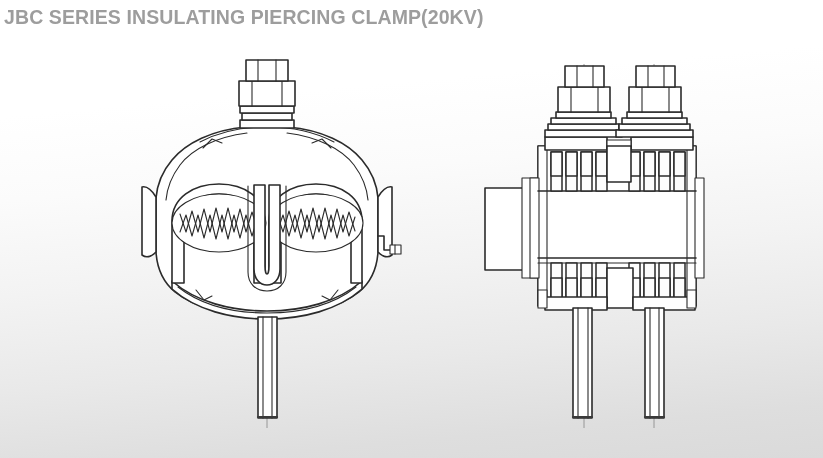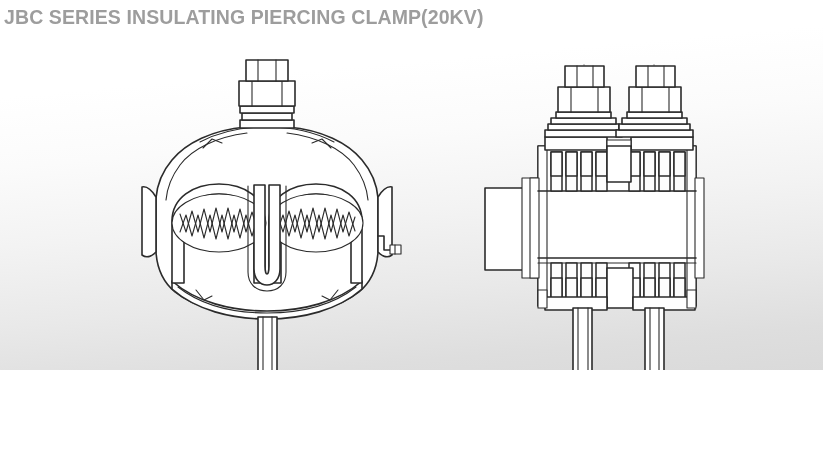--- a/index.html
+++ b/index.html
@@ -3,21 +3,21 @@
 <meta charset="utf-8">
 <style>
   html, body {
     margin: 0;
     padding: 0;
     background: #ffffff;
   }
   #page {
     position: relative;
     width: 823px;
-    height: 370px;
+    height: 458px;
     overflow: hidden;
     background: linear-gradient(175deg, #ffffff 0%, #ffffff 22%, #fbfbfb 38%, #f3f3f3 56%, #e9e9e9 74%, #dedede 90%, #dadada 100%);
     font-family: "Liberation Sans", sans-serif;
   }
   #title {
     position: absolute;
     left: 4px;
     top: 5px;
     font-size: 19.5px;
     font-weight: bold;

